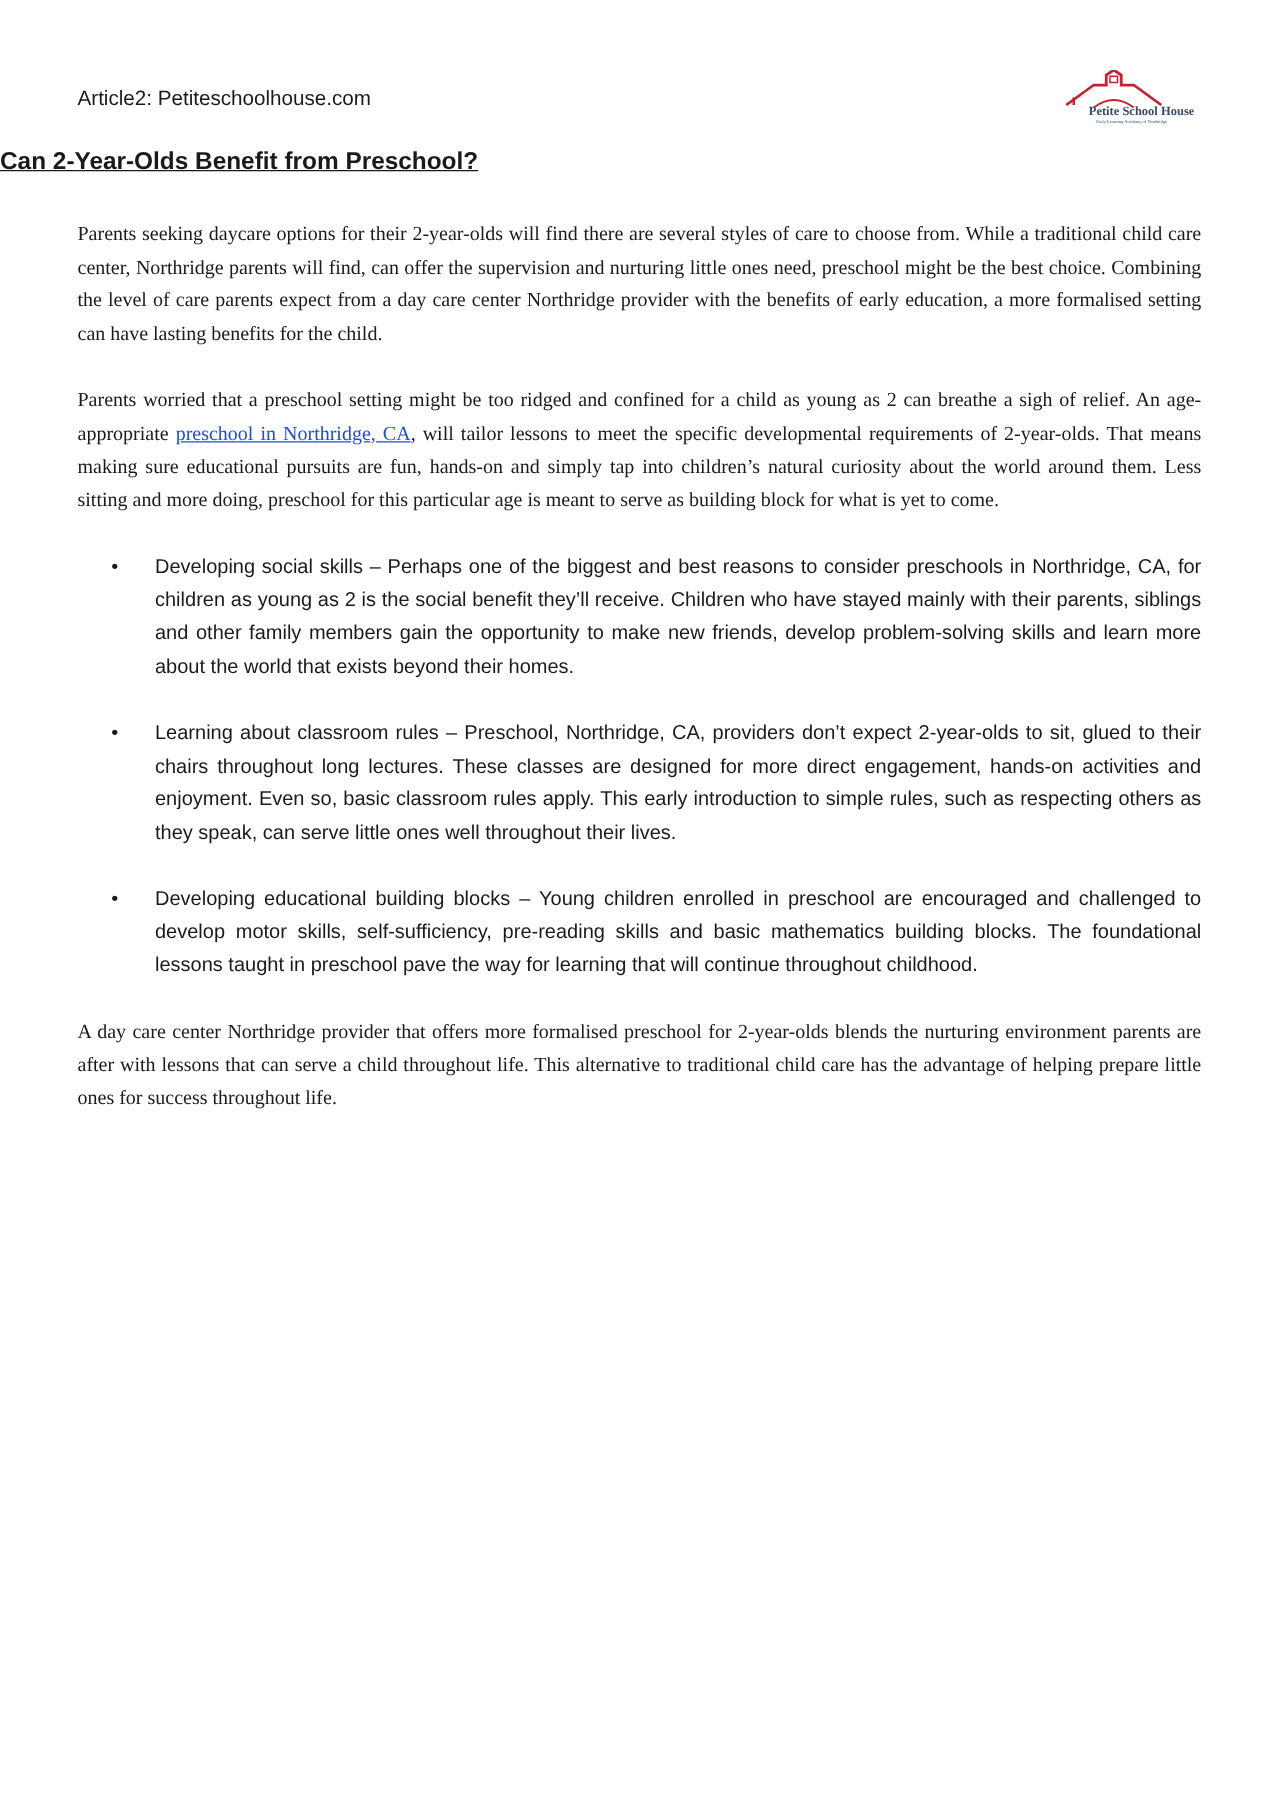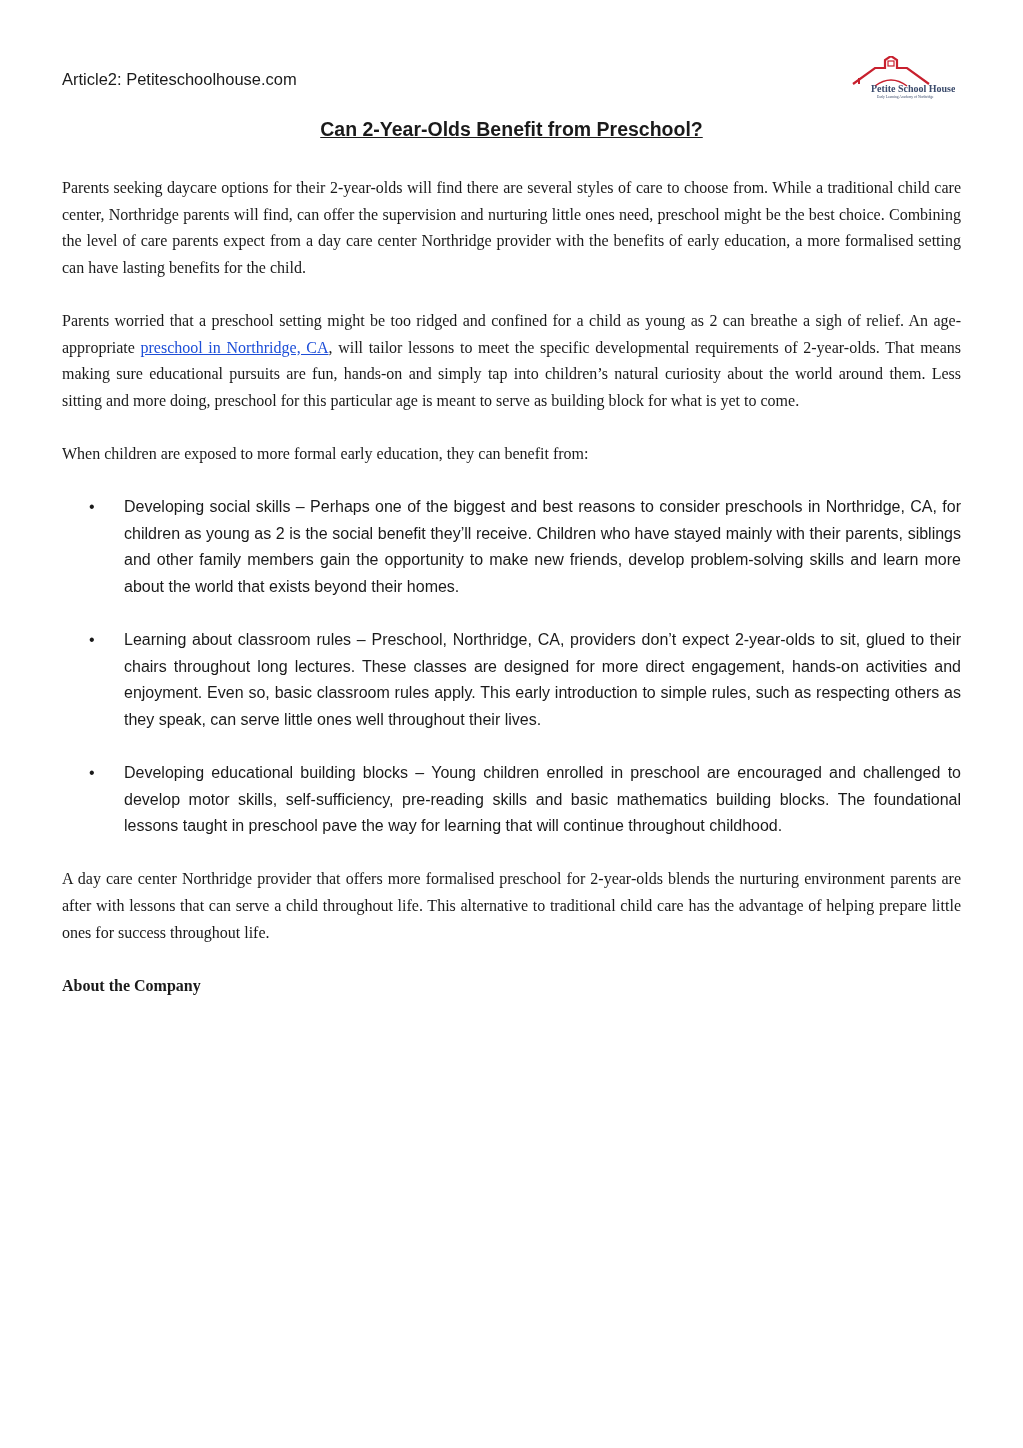--- a/index.html
+++ b/index.html
@@ -1,21 +1,21 @@
 <!DOCTYPE html>
 <html><head>
   <meta charset="utf-8">
   <style>
     html, body { margin: 0; padding: 0; background: #ffffff; }
     body { width: 1023px; height: 1448px; position: relative; font-family: "Liberation Sans", sans-serif; color: #1a1a1a; }
     .page { position: absolute; left: 0; top: 0; width: 1023px; height: 1124px; }
     .header-line { position: absolute; left: 62px; top: 70px; font-size: 16.5px; }
     .logo { position: absolute; left: 845px; top: 56px; width: 110px; height: 46px; }
     .logo svg { width: 110px; height: 46px; }
-    .title { position: absolute; left: 0; right: 0; top: 118px; text-align: center; font-size: 19.5px; font-weight: bold; text-decoration: underline; }
+    .title { position: absolute; left: 0; right: 0; top: 118px; text-align: left; font-size: 19.5px; font-weight: bold; text-decoration: underline; }
     .body { position: absolute; left: 62px; width: 899px; top: 175px; font-size: 16px; line-height: 26.6px; text-align: justify; }
     .body p { margin: 0 0 26.6px 0; font-family: Liberation Serif, serif; }
     a.lnk { color: #1d4ed8; text-decoration: underline; }
     ul.bullets { margin: 0 0 26.6px 0; padding: 0; list-style: none; }
     ul.bullets li { position: relative; padding-left: 62px; margin-bottom: 26.6px; }
     ul.bullets li:last-child { margin-bottom: 0; }
     .bullet-dot { position: absolute; left: 27px; top: 0; font-size: 16px; }
     .heading { font-weight: bold; margin: 0; }
     .about p { margin: 0; }
   </style>
@@ -36,36 +36,34 @@
     </svg>
   </div>
 
   <div class="title">Can 2-Year-Olds Benefit from Preschool?</div>
 
   <div class="body">
     <p>Parents seeking daycare options for their 2-year-olds will find there are several styles of care to choose from. While a traditional child care center, Northridge parents will find, can offer the supervision and nurturing little ones need, preschool might be the best choice. Combining the level of care parents expect from a day care center Northridge provider with the benefits of early education, a more formalised setting can have lasting benefits for the child.</p>
 
     <p><span>Parents worried that a preschool setting might be too ridged and confined for a child as young as 2 can breathe a sigh of relief. An age-appropriate </span><a class="lnk" href="#">preschool in Northridge, CA</a><span>, will tailor lessons to meet the specific developmental requirements of 2-year-olds. That means making sure educational pursuits are fun, hands-on and simply tap into children’s natural curiosity about the world around them. Less sitting and more doing, preschool for this particular age is meant to serve as building block for what is yet to come.</span></p>
 
-    <p>When children are exposed to more formal early education, they can benefit from:</p>
 
     <ul class="bullets">
       <li>
         <span class="bullet-dot">•</span>
         <span>Developing social skills – Perhaps one of the biggest and best reasons to consider preschools in Northridge, CA, for children as young as 2 is the social benefit they’ll receive. Children who have stayed mainly with their parents, siblings and other family members gain the opportunity to make new friends, develop problem-solving skills and learn more about the world that exists beyond their homes.</span>
       </li>
       <li>
         <span class="bullet-dot">•</span>
         <span>Learning about classroom rules – Preschool, Northridge, CA, providers don’t expect 2-year-olds to sit, glued to their chairs throughout long lectures. These classes are designed for more direct engagement, hands-on activities and enjoyment. Even so, basic classroom rules apply. This early introduction to simple rules, such as respecting others as they speak, can serve little ones well throughout their lives.</span>
       </li>
       <li>
         <span class="bullet-dot">•</span>
         <span>Developing educational building blocks – Young children enrolled in preschool are encouraged and challenged to develop motor skills, self-sufficiency, pre-reading skills and basic mathematics building blocks. The foundational lessons taught in preschool pave the way for learning that will continue throughout childhood.</span>
       </li>
     </ul>
 
     <p>A day care center Northridge provider that offers more formalised preschool for 2-year-olds blends the nurturing environment parents are after with lessons that can serve a child throughout life. This alternative to traditional child care has the advantage of helping prepare little ones for success throughout life.</p>
 
     <div class="about">
-      <p class="heading">About the Company</p>
     </div>
   </div>
 </div>
 
 </body></html>

